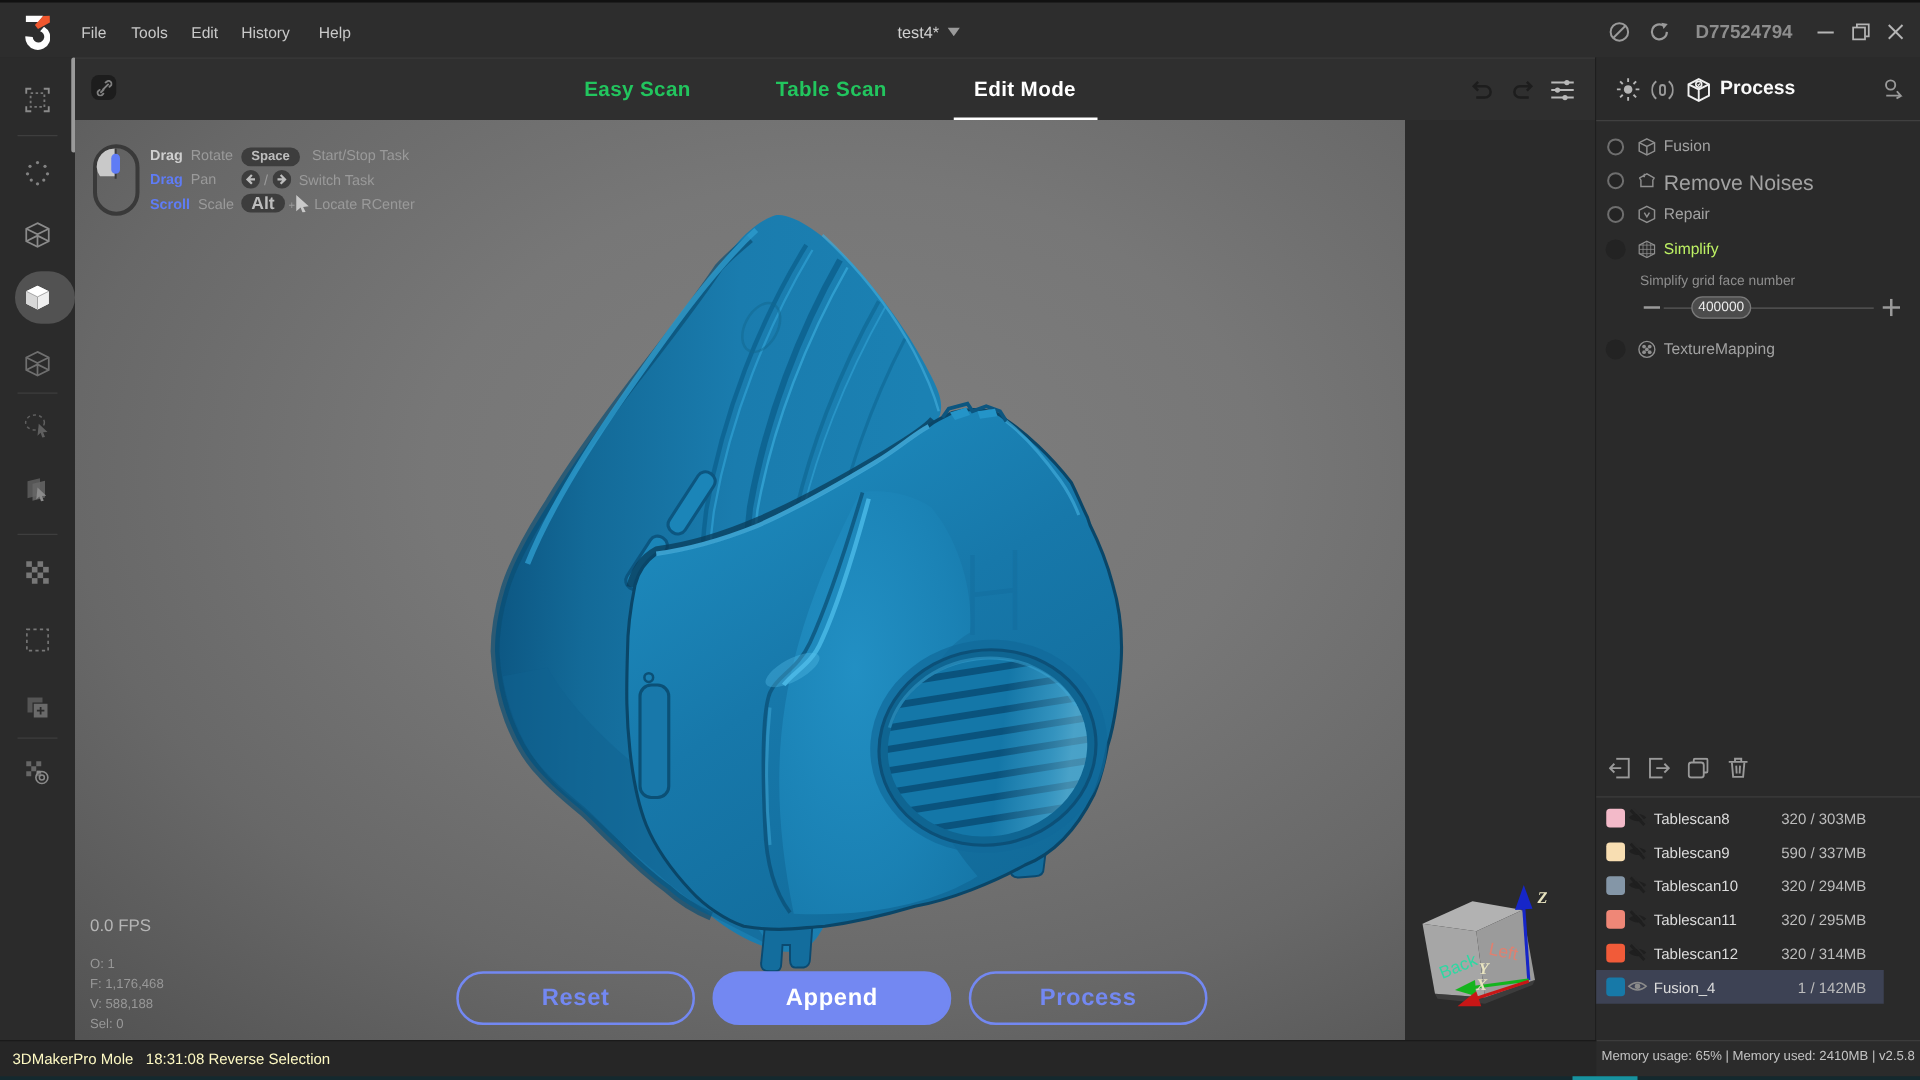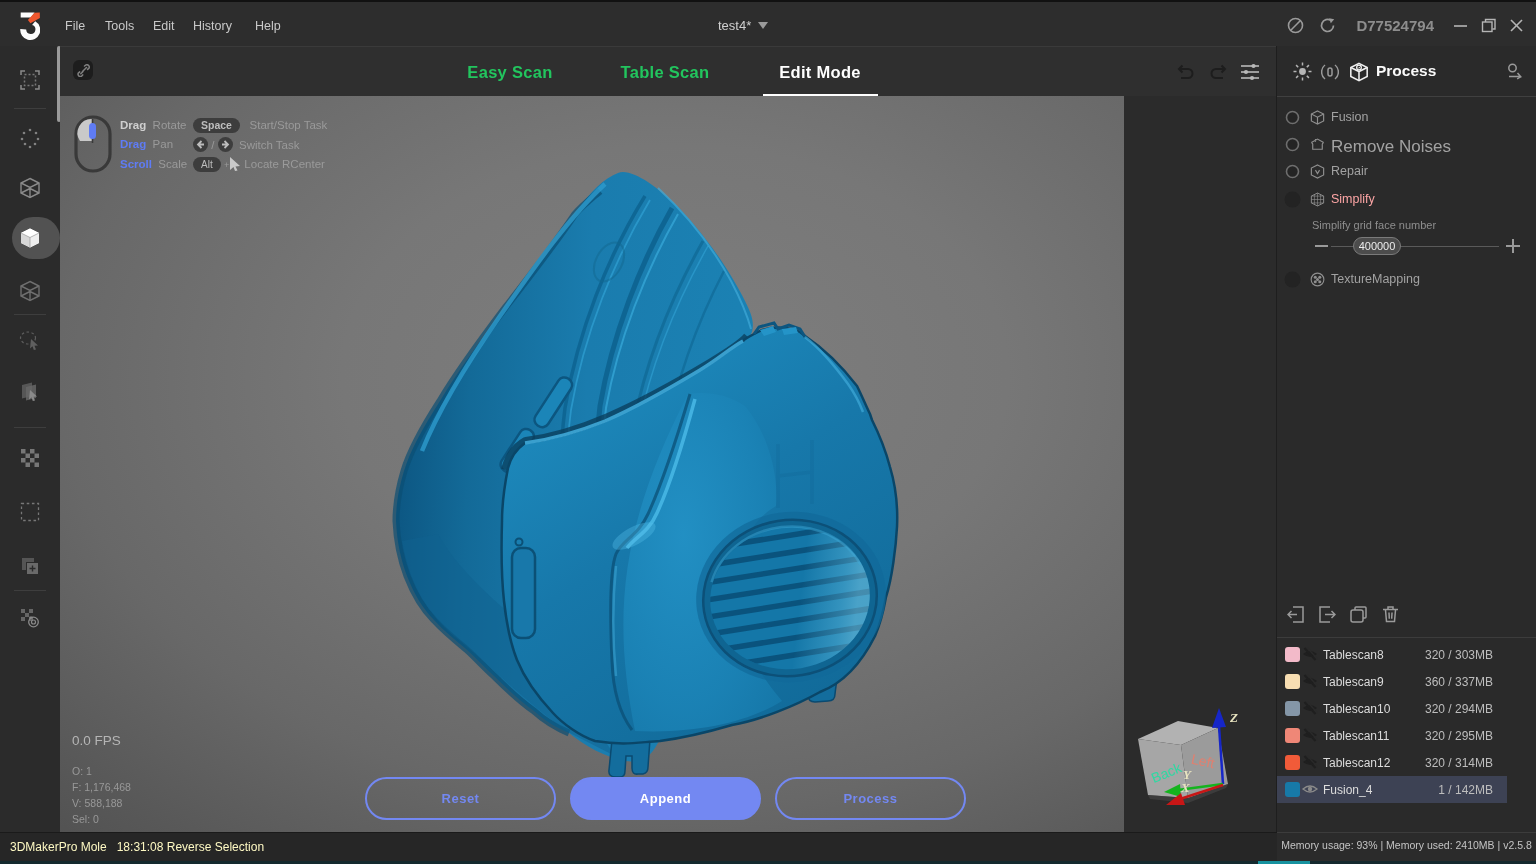--- a/index.html
+++ b/index.html
@@ -35,21 +35,21 @@
   background:#2a2a2a; }
 #vline { position:absolute; left:1276px; top:46px; width:1px; height:786px; background:#1e1e1e; }
 #statusbar { position:absolute; left:0; top:832px; width:1277px; height:29px;
   background:#262626; color:#fef9c3; font-size:12px; line-height:29px;
   border-top:1px solid #1a1a1a; }
 #bottomstrip { position:absolute; left:0; top:861px; width:1536px; height:3px;
   background:#14292e; }
 #tealseg { position:absolute; left:1258px; top:861px; width:52px; height:3px;
   background:#17929f; }
 .btn { position:absolute; top:681px; width:191px; height:43px; border-radius:22px;
-  border:2px solid #7388f2; color:#7388f2; font-size:13px; font-weight:bold;
+  border:2px solid #7388f2; color:#7388f2; font-size:19px; font-weight:bold;
   display:flex; align-items:center; justify-content:center; letter-spacing:.5px; }
 .btn.fill { background:#7388f2; color:#fff; }
 #mouselegend { position:absolute; left:12px; top:17px; color:#9a9a9a; font-size:11.5px; white-space:nowrap; }
 #mouselegend div { white-space:nowrap; }
 #fpsblock { position:absolute; left:12px; top:637px; color:#9f9f9f; }
 .rrow { position:absolute; left:0; width:230px; height:27px; display:flex; align-items:center; }
 .swatch { position:absolute; left:8px; width:15px; height:15px; border-radius:3px; }
 .lname { position:absolute; left:46px; font-size:12px; color:#dcdcdc; white-space:nowrap; }
 #rpanel div { white-space:nowrap; }
 .lval { position:absolute; right:14px; font-size:12px; color:#bdbdbd; }
@@ -380,21 +380,21 @@
     </div>
     <div style="position:absolute;left:121px;top:3px;line-height:19.3px;">
       <div style="height:19.5px;"><span style="display:inline-block;background:#3d3d3d;color:#bdbdbd;border-radius:8px;padding:0 8px;font-size:10.5px;line-height:15px;font-weight:bold;">Space</span>&nbsp;&nbsp; <span>Start/Stop Task</span></div>
       <div style="height:19.5px;"><svg width="15" height="15" viewBox="0 0 15 15" style="vertical-align:-3px;">
             <circle cx="7.5" cy="7.5" r="7.5" fill="#3d3d3d"></circle>
             <path d="M8.5 4 L5 7.5 L8.5 11 M5 7.5 L11 7.5" stroke="#bdbdbd" stroke-width="1.8" fill="none"></path>
           </svg> / <svg width="15" height="15" viewBox="0 0 15 15" style="vertical-align:-3px;">
             <circle cx="7.5" cy="7.5" r="7.5" fill="#3d3d3d"></circle>
             <path d="M6.5 4 L10 7.5 L6.5 11 M4 7.5 L10 7.5" stroke="#bdbdbd" stroke-width="1.8" fill="none"></path>
           </svg> &nbsp;<span>Switch Task</span></div>
-      <div style="height:19.5px;"><span style="display:inline-block;background:#3d3d3d;color:#bdbdbd;border-radius:8px;padding:0 8px;font-size:10px;line-height:15px;font-weight:normal;">Alt</span> <span style="font-size:9px;">+</span><svg width="12" height="14" viewBox="0 0 12 14" style="vertical-align:-3px;">
+      <div style="height:19.5px;"><span style="display:inline-block;background:#3d3d3d;color:#bdbdbd;border-radius:8px;padding:0 8px;font-size:14px;line-height:15px;font-weight:bold;">Alt</span> <span style="font-size:9px;">+</span><svg width="12" height="14" viewBox="0 0 12 14" style="vertical-align:-3px;">
             <polygon points="1,0 11,9 6.5,9.5 8.5,13.5 6,14 4.5,10 1,13" fill="#c9c9c9"></polygon>
           </svg> <span>Locate RCenter</span></div>
     </div>
   </div>
   <div id="fpsblock">
     <div style="font-size:13.5px;color:#b5b5b5;">0.0 FPS</div>
     <div style="margin-top:15px;font-size:10.5px;line-height:16px;color:#989898;">O: 1<br>F: 1,176,468<br>V: 588,188<br>Sel: 0</div>
   </div>
   <div class="btn" style="left:305px;">Reset</div>
   <div class="btn fill" style="left:510px;">Append</div>
@@ -499,21 +499,21 @@
   <div style="position:absolute;left:0;top:143px;">
     <svg style="position:absolute;left:7px;top:2px;" width="17" height="17" viewBox="0 0 17 17">
         <circle cx="8.5" cy="8.5" r="8" fill="#232323"></circle>
       </svg>
     <svg style="position:absolute;left:33px;top:3px;" width="15" height="15" viewBox="0 0 22 22">
         <g fill="none" stroke="#8f8f8f" stroke-width="1.4">
           <path d="M11 1.5 L20 6 L20 16 L11 20.5 L2 16 L2 6 Z"></path>
           <path d="M2 6 L20 6 M2 11 L20 11 M2 16 L20 16 M6.5 3.7 L6.5 18.2 M11 1.5 L11 20.5 M15.5 3.7 L15.5 18.2" stroke-width="0.9"></path>
         </g>
       </svg>
-    <div style="position:absolute;left:54px;top:3px;font-size:12.5px;color:#fca5a5;">Simplify</div>
+    <div style="position:absolute;left:54px;top:3px;font-size:12.5px;color:#bef264;">Simplify</div>
   </div>
   <div style="position:absolute;left:35px;top:173px;font-size:11px;color:#8e8e8e;">Simplify grid face number</div>
 
   <div style="position:absolute;left:32px;top:154px;width:210px;">
     <div style="position:absolute;left:6px;top:45px;width:13px;height:2px;background:#9a9a9a;"></div>
     <div style="position:absolute;left:22px;top:46px;width:168px;height:1px;background:#5a5a5a;"></div>
     <div style="position:absolute;left:44px;top:37px;width:48px;height:18px;border-radius:9px;background:#4c4c4c;border:1px solid #7a7a7a;color:#ececec;font-size:11px;text-align:center;line-height:16px;">400000</div>
     <svg style="position:absolute;left:197px;top:39px;" width="14" height="14" viewBox="0 0 14 14">
         <line x1="0" y1="7" x2="14" y2="7" stroke="#9a9a9a" stroke-width="2"></line>
         <line x1="7" y1="0" x2="7" y2="14" stroke="#9a9a9a" stroke-width="2"></line>
@@ -576,21 +576,21 @@
       <div class="lval">320 / 303MB</div>
     </div>
   <div class="rrow" style="top:622px;">
       <div class="swatch" style="background:#f8deb2;"></div>
     <svg style="position:absolute;left:25px;top:6px;" width="16" height="14" viewBox="0 0 16 14">
         <path d="M1 7 Q8 1 15 7 Q8 13 1 7 Z" fill="#1f1f1f"></path>
         <line x1="2.5" y1="1" x2="13.5" y2="13" stroke="#1f1f1f" stroke-width="2.2"></line>
         <line x1="4.5" y1="0" x2="15.5" y2="12" stroke="#2a2a2a" stroke-width="1.4"></line>
       </svg>
     <div class="lname">Tablescan9</div>
-      <div class="lval">360 / 337MB</div>
+      <div class="lval">590 / 337MB</div>
     </div>
   <div class="rrow" style="top:649px;">
       <div class="swatch" style="background:#8496a7;"></div>
     <svg style="position:absolute;left:25px;top:6px;" width="16" height="14" viewBox="0 0 16 14">
         <path d="M1 7 Q8 1 15 7 Q8 13 1 7 Z" fill="#1f1f1f"></path>
         <line x1="2.5" y1="1" x2="13.5" y2="13" stroke="#1f1f1f" stroke-width="2.2"></line>
         <line x1="4.5" y1="0" x2="15.5" y2="12" stroke="#2a2a2a" stroke-width="1.4"></line>
       </svg>
     <div class="lname">Tablescan10</div>
       <div class="lval">320 / 294MB</div>
@@ -619,18 +619,18 @@
       <div class="swatch" style="background:#1779a8;"></div>
     <svg style="position:absolute;left:25px;top:7px;" width="16" height="12" viewBox="0 0 16 12">
         <path d="M1 6 Q8 0 15 6 Q8 12 1 6 Z" fill="none" stroke="#8a8a8a" stroke-width="1.3"></path>
         <circle cx="8" cy="6" r="2.2" fill="#8a8a8a"></circle>
       </svg>
     <div class="lname">Fusion_4</div>
       <div class="lval">1 / 142MB</div>
     </div>
 
   <div style="position:absolute;left:0;top:786px;width:259px;height:1px;background:#3c3c3c;"></div>
-  <div style="position:absolute;left:0;top:793px;width:259px;text-align:center;font-size:10.5px;color:#c4c4c4;white-space:nowrap;">Memory usage: 93% | Memory used: 2410MB | v2.5.8</div>
+  <div style="position:absolute;left:0;top:793px;width:259px;text-align:center;font-size:10.5px;color:#c4c4c4;white-space:nowrap;">Memory usage: 65% | Memory used: 2410MB | v2.5.8</div>
 </div>
 
 <div id="statusbar"><span style="margin-left:10px;">3DMakerPro Mole&nbsp;&nbsp; 18:31:08 Reverse Selection</span></div>
 <div id="bottomstrip"></div>
 <div id="tealseg"></div>
 
 </body></html>

